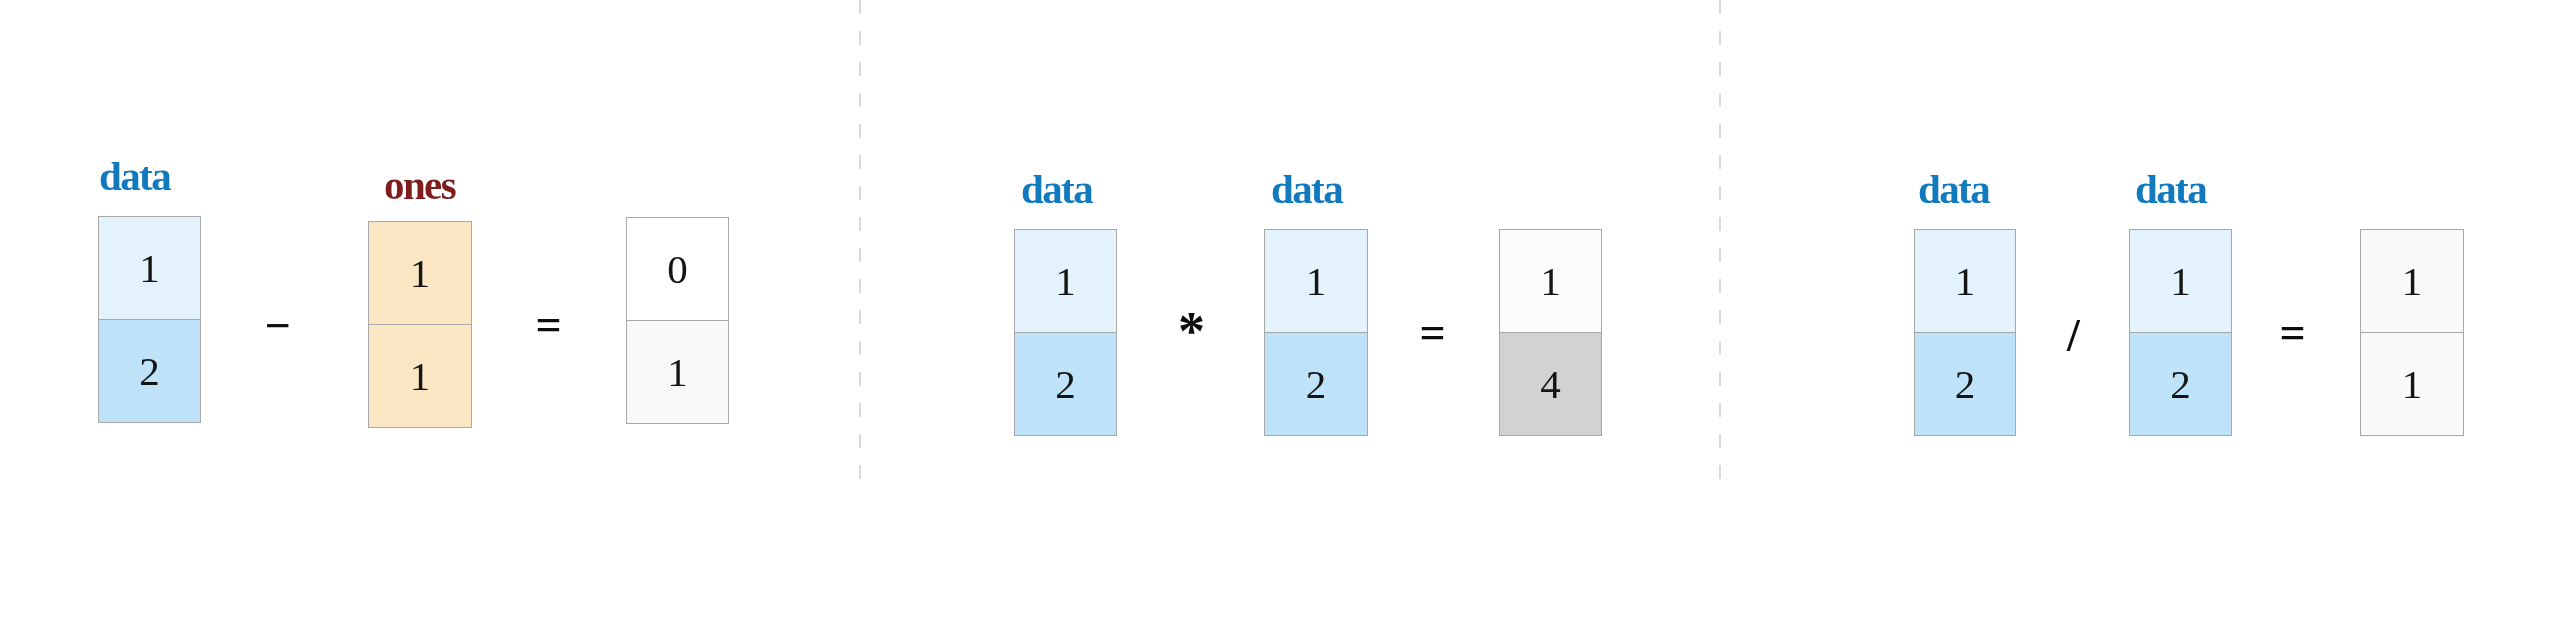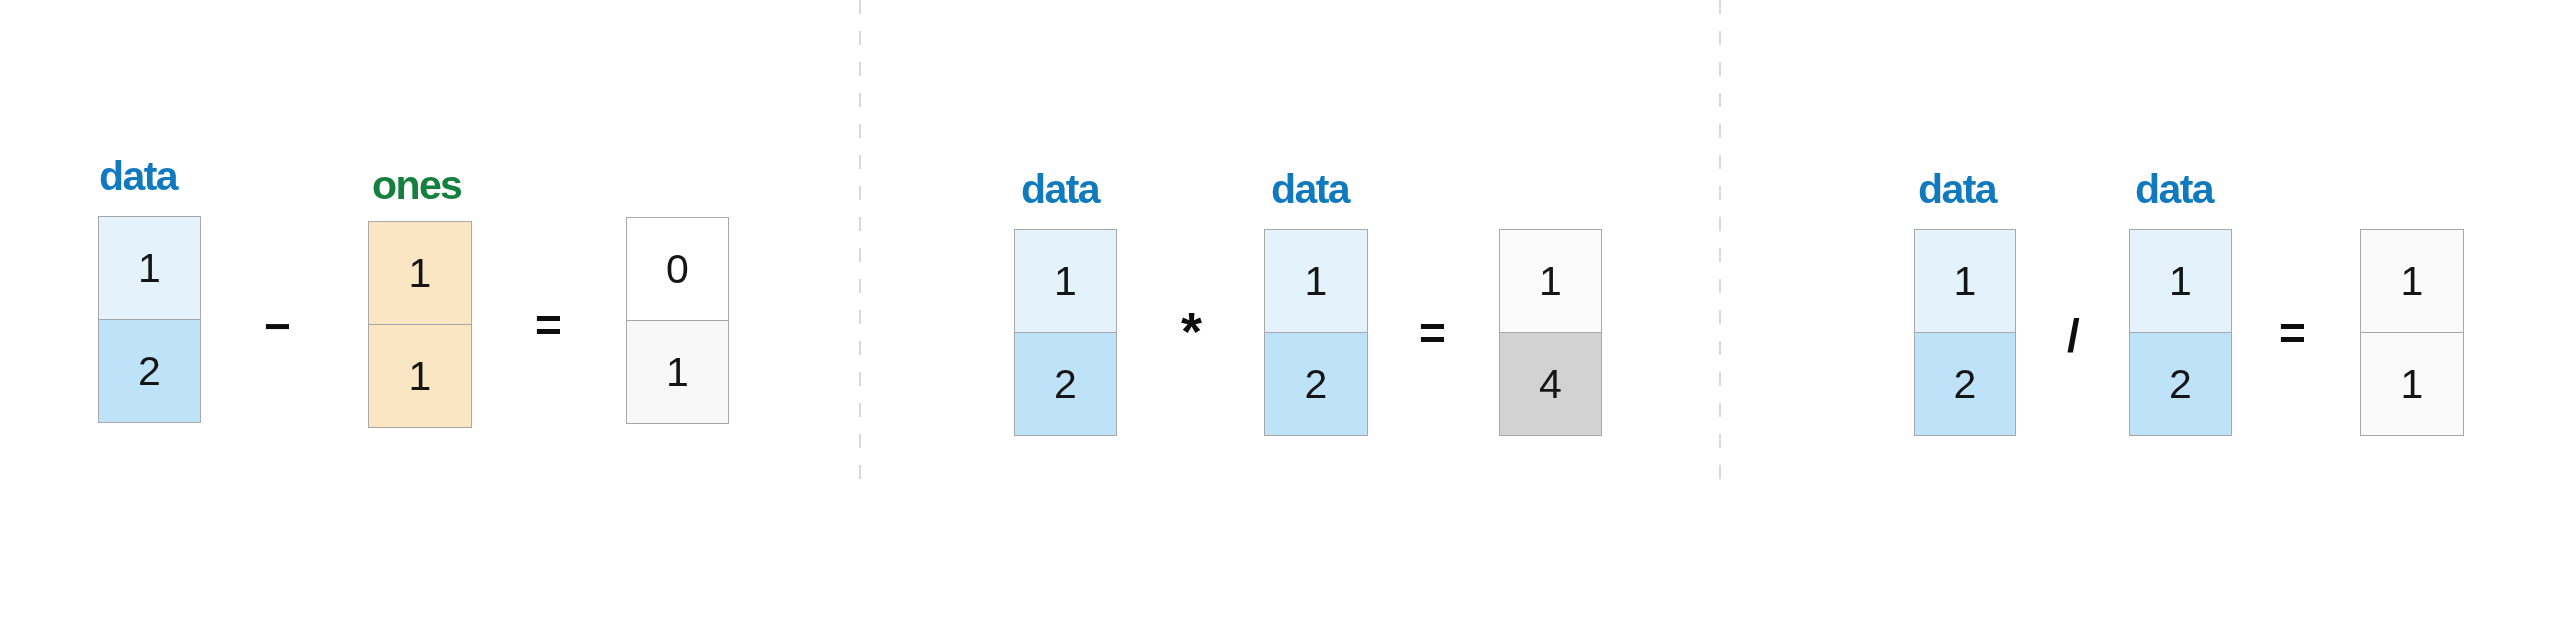--- a/index.html
+++ b/index.html
@@ -2,21 +2,21 @@
 <html style="font-size:12.7px"><head>
 <meta charset="utf-8">
 <style>
   html, body { margin: 0; padding: 0; background: #ffffff; }
   .canvas {
     position: relative;
     width: 2576px;
     height: 484px;
     background: #ffffff;
     overflow: hidden;
-    font-family: Liberation Sans, sans-serif;
+    font-family: Liberation Serif, serif;
   }
   .separator {
     position: absolute;
     top: 0;
     width: 2.4px;
     height: 644px;
     background: repeating-linear-gradient(to bottom, #d9d9d9 0 14.2px, transparent 14.2px 31px);
   }
   .op-label {
     position: absolute;
@@ -70,21 +70,21 @@
   <div>
     <div class="op-label" style="left: 99px; top: 156px; color: rgb(17, 121, 189);">data</div>
 
     <div class="tensor-col" style="left:98px;top:216px;width:103px">
       <div class="tensor-cell" style="background-color: rgb(227, 242, 251);">1</div>
       <div class="tensor-cell" style="background-color: rgb(190, 227, 248);">2</div>
     </div>
 
     <div class="operator" style="left:246px;top:294px">−</div>
 
-    <div class="op-label" style="left: 372px; top: 165px; color: #15803d;">ones</div>
+    <div class="op-label" style="left: 384px; top: 165px; color: #7f1d1d;">ones</div>
 
     <div class="tensor-col" style="left:368px;top:221px;width:104px">
       <div class="tensor-cell" style="background-color: rgb(250, 230, 195);">1</div>
       <div class="tensor-cell" style="background-color: rgb(250, 230, 195);">1</div>
     </div>
 
     <div class="operator" style="left:517px;top:293px">=</div>
 
     <div class="tensor-col" style="left:626px;top:217px;width:103px">
       <div class="tensor-cell" style="background-color: rgb(255, 255, 255);">0</div>

